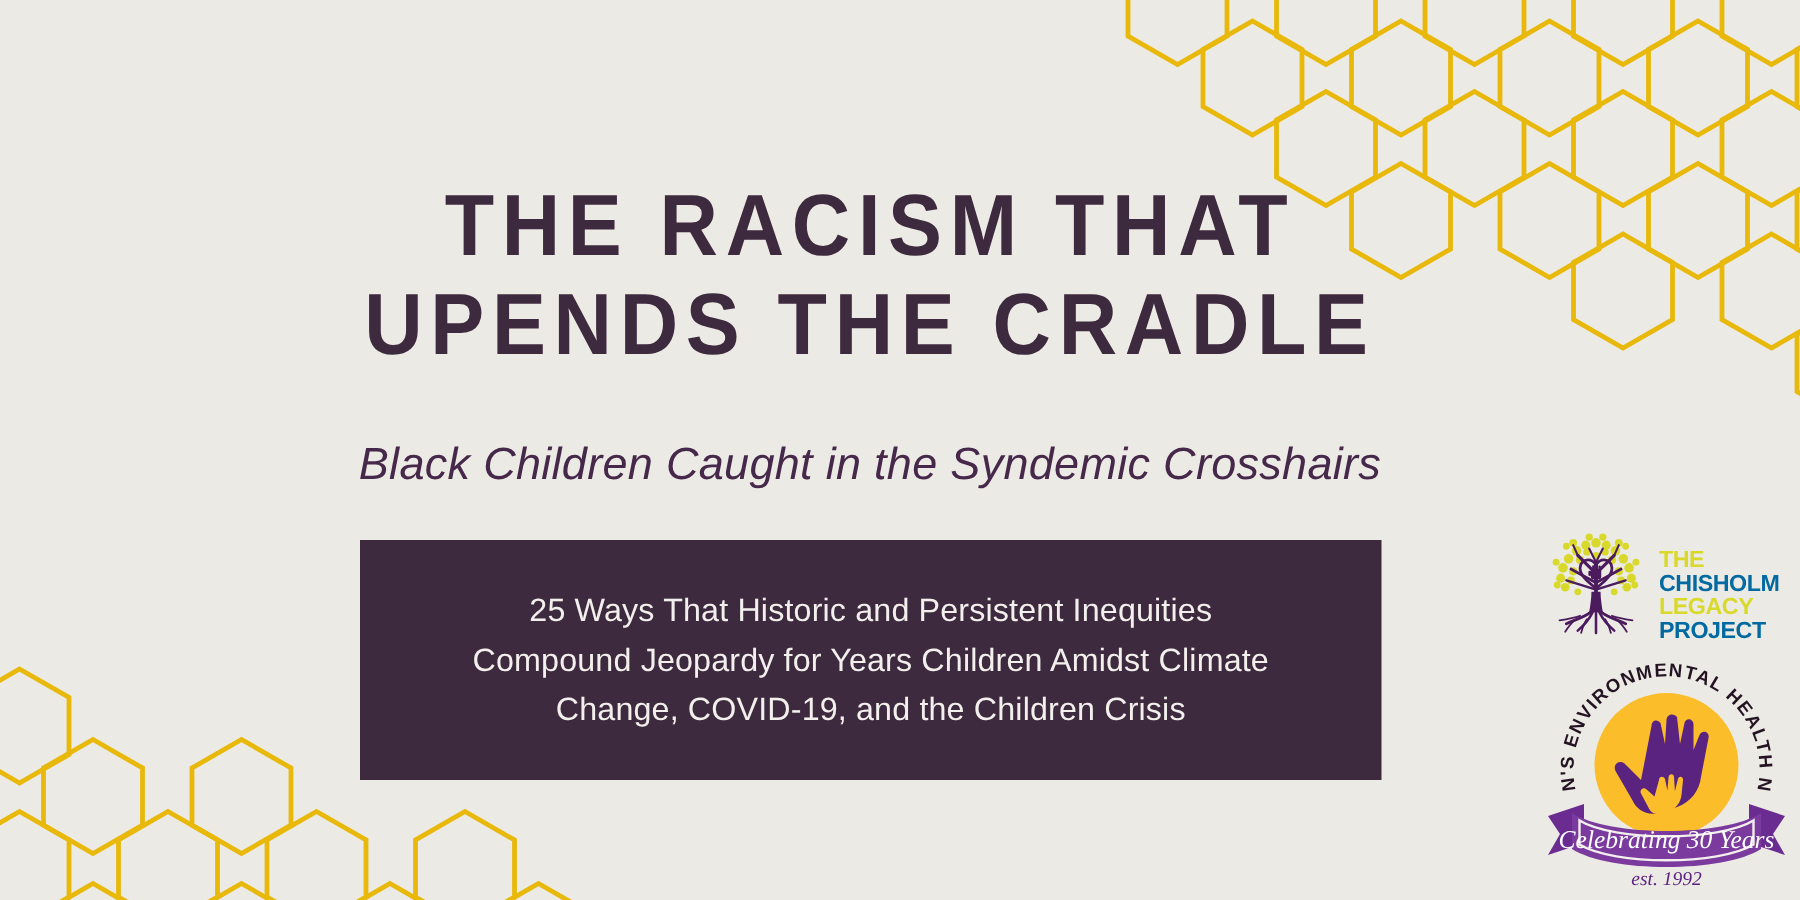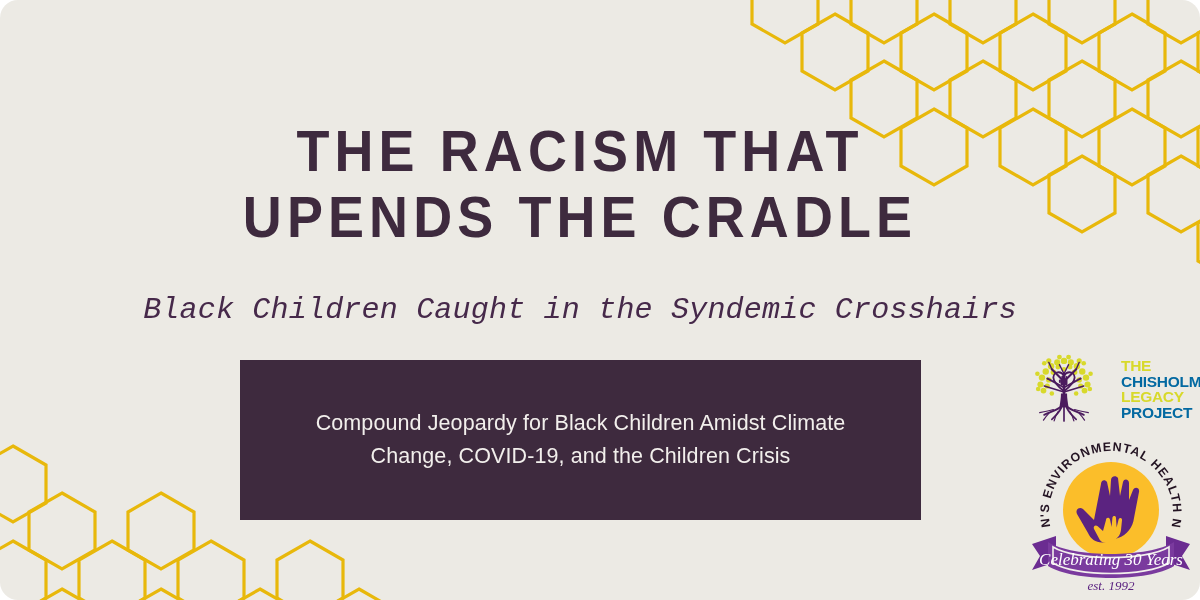--- a/index.html
+++ b/index.html
@@ -11,21 +11,20 @@
     height: 600px;
     overflow: hidden;
     font-family: "Liberation Sans", sans-serif;
   }
   #canvas {
     position: relative;
     width: 1200px;
     height: 600px;
     background: #ECEAE4;
     overflow: hidden;
-    border-radius: 18px;
   }
 
   
   .hex-layer {
     position: absolute;
     top: 0;
     left: 0;
     width: 1200px;
     height: 600px;
     pointer-events: none;
@@ -54,21 +53,21 @@
   }
 
   
   .subtitle {
     position: absolute;
     left: 0;
     top: 292px;
     width: 1160px;
     text-align: center;
     color: #46294A;
-    font-family: Liberation Mono, monospace;
+    font-family: Liberation Sans, sans-serif;
     font-style: italic;
     font-size: 30px;
     line-height: 36px;
     letter-spacing: 0.2px;
   }
 
   
   .desc-box {
     position: absolute;
     left: 240px;
@@ -93,22 +92,21 @@
   .desc-text .d-line { display: block; white-space: nowrap; }
 
   
   .chisholm-logo {
     position: absolute;
     left: 1026px;
     top: 350px;
     width: 172px;
     height: 78px;
     display: flex;
-    align-items: center;
-    gap: 15px;
+    align-items: flex-end;
   }
   .chisholm-mark {
     width: 76px;
     height: 76px;
     flex: 0 0 76px;
   }
   .chisholm-word {
     margin-left: 4px;
     font-family: "Liberation Sans", sans-serif;
     font-weight: bold;
@@ -190,21 +188,22 @@
 
   <div class="headline">
     <span class="hl-line">The Racism That</span>
     <span class="hl-line">Upends the Cradle</span>
   </div>
 
   <div class="subtitle">Black Children Caught in the Syndemic Crosshairs</div>
 
   <div class="desc-box">
     <div class="desc-text">
-      <span class="d-line">Compound Jeopardy for Black Children Amidst Climate</span>
+      <span class="d-line">25 Ways That Historic and Persistent Inequities</span>
+      <span class="d-line">Compound Jeopardy for Years Children Amidst Climate</span>
       <span class="d-line">Change, COVID-19, and the Children Crisis</span>
     </div>
   </div>
 
   <div class="chisholm-logo">
     <svg class="chisholm-mark" viewBox="0 0 100 100" aria-hidden="true">
 
       <g fill="#D8D92B">
         <circle cx="50" cy="13" r="4.2"></circle>
         <circle cx="41" cy="15" r="4"></circle>

